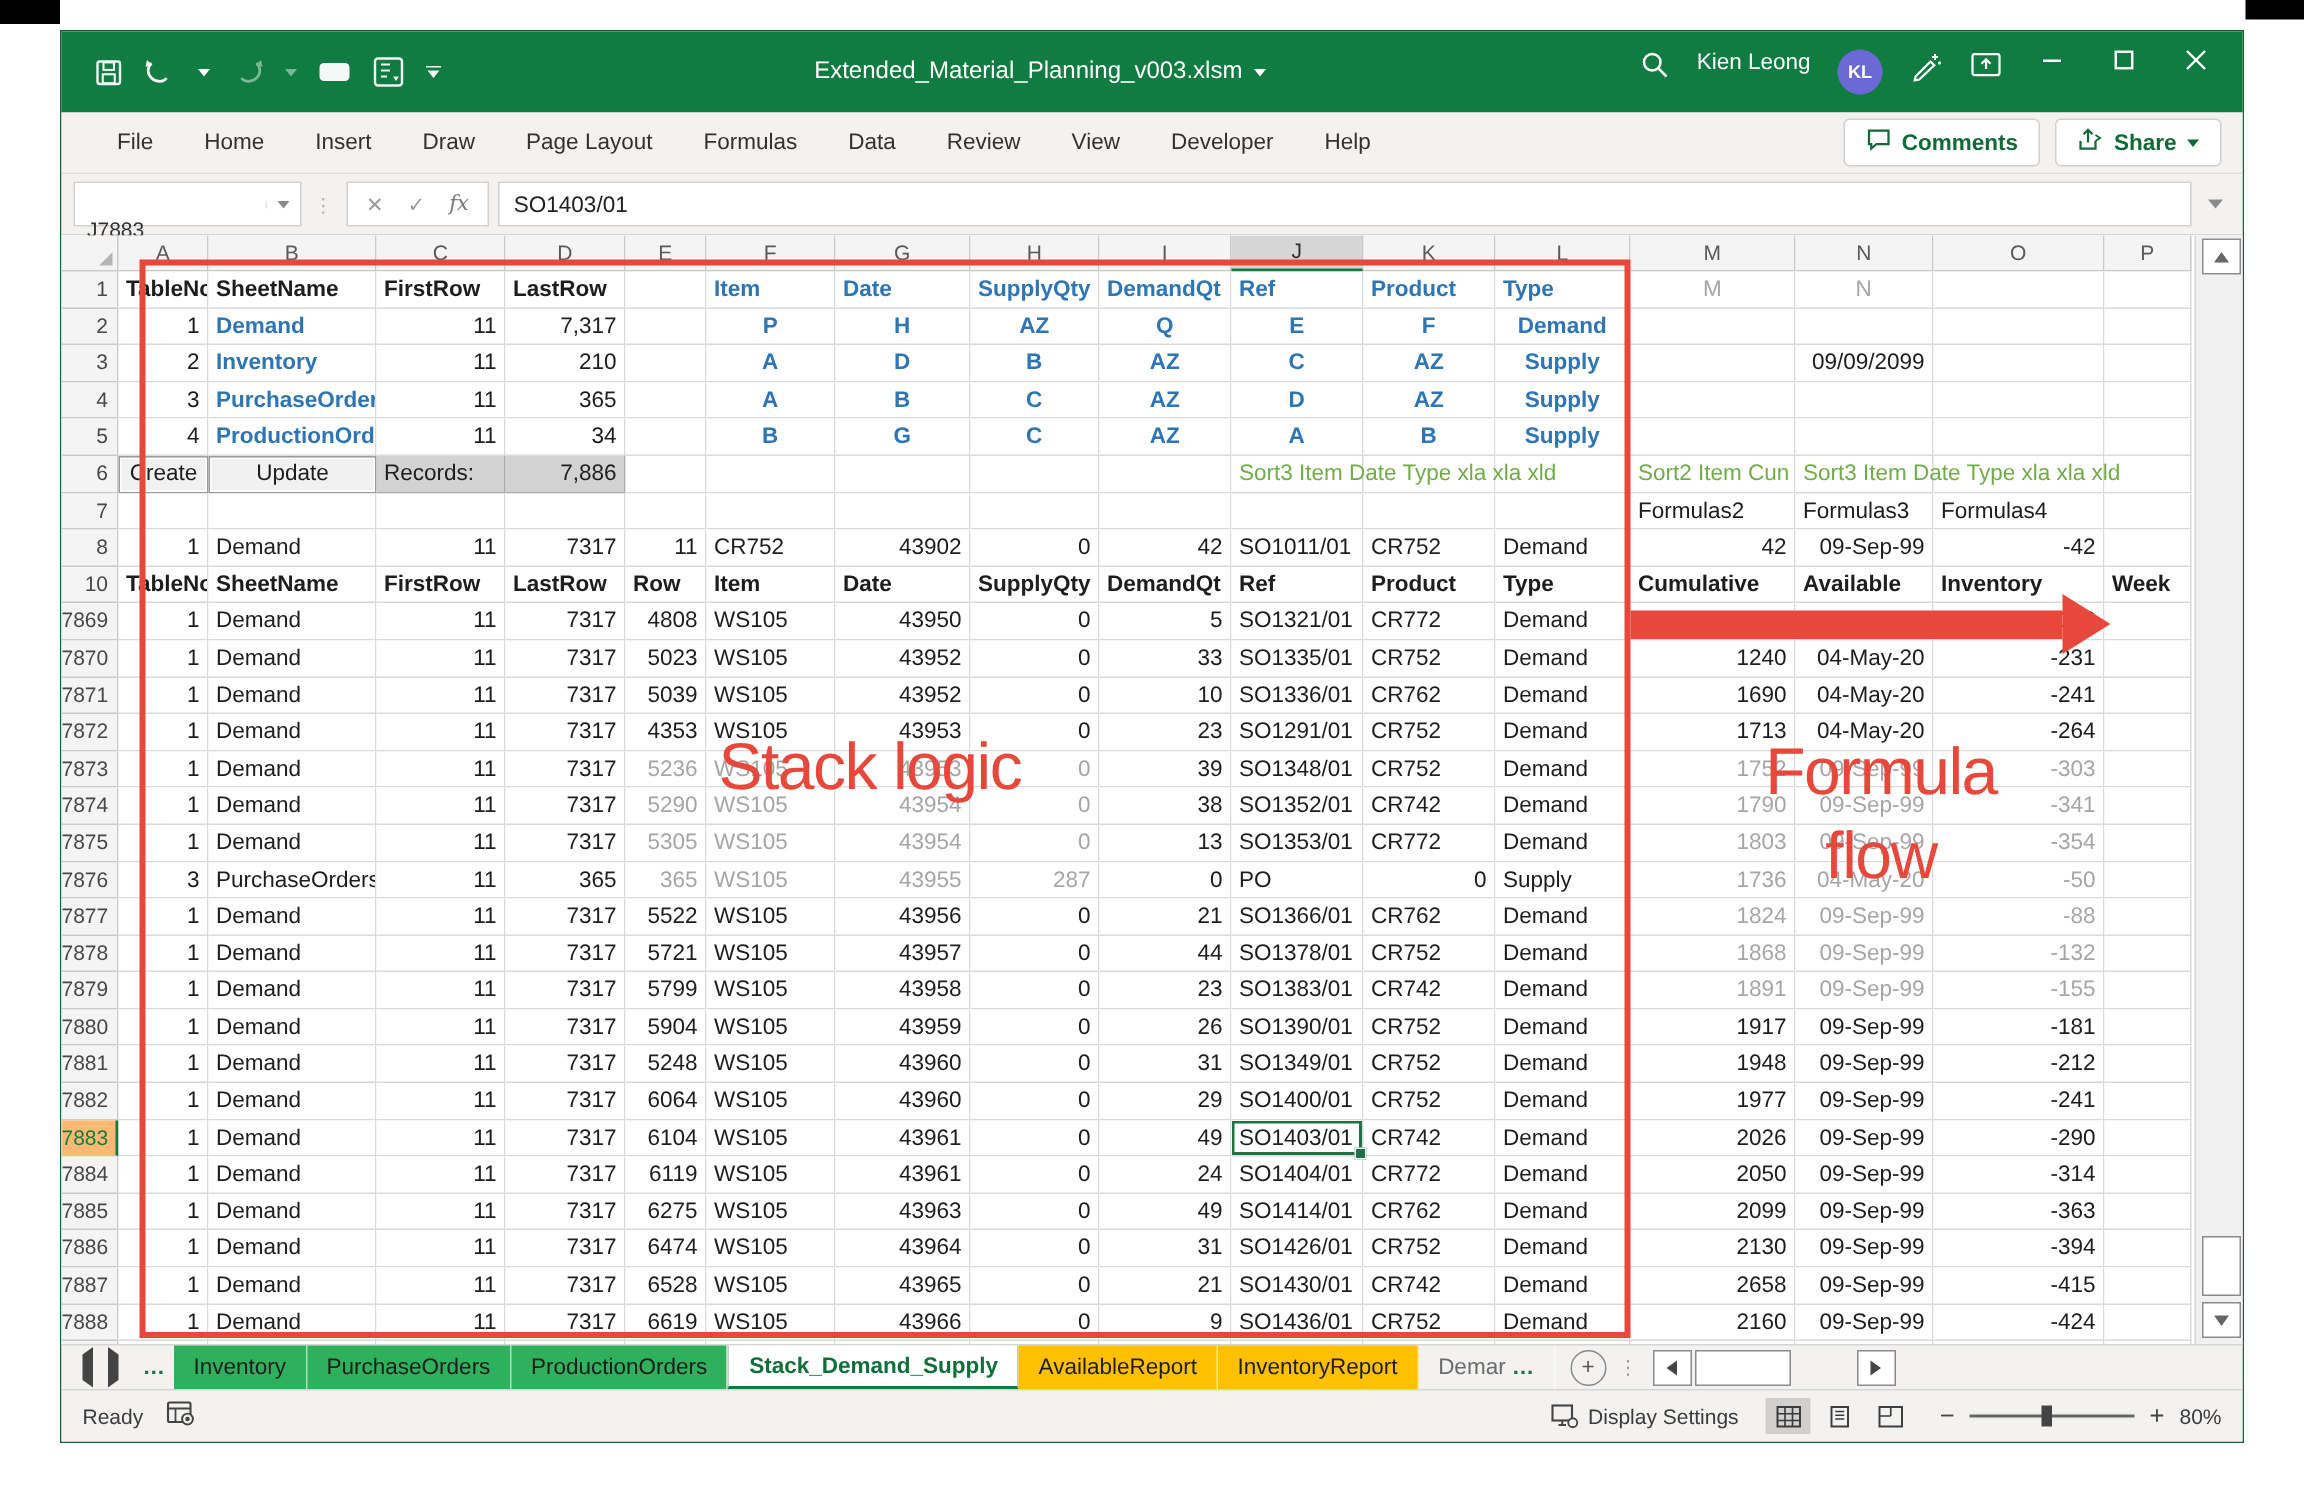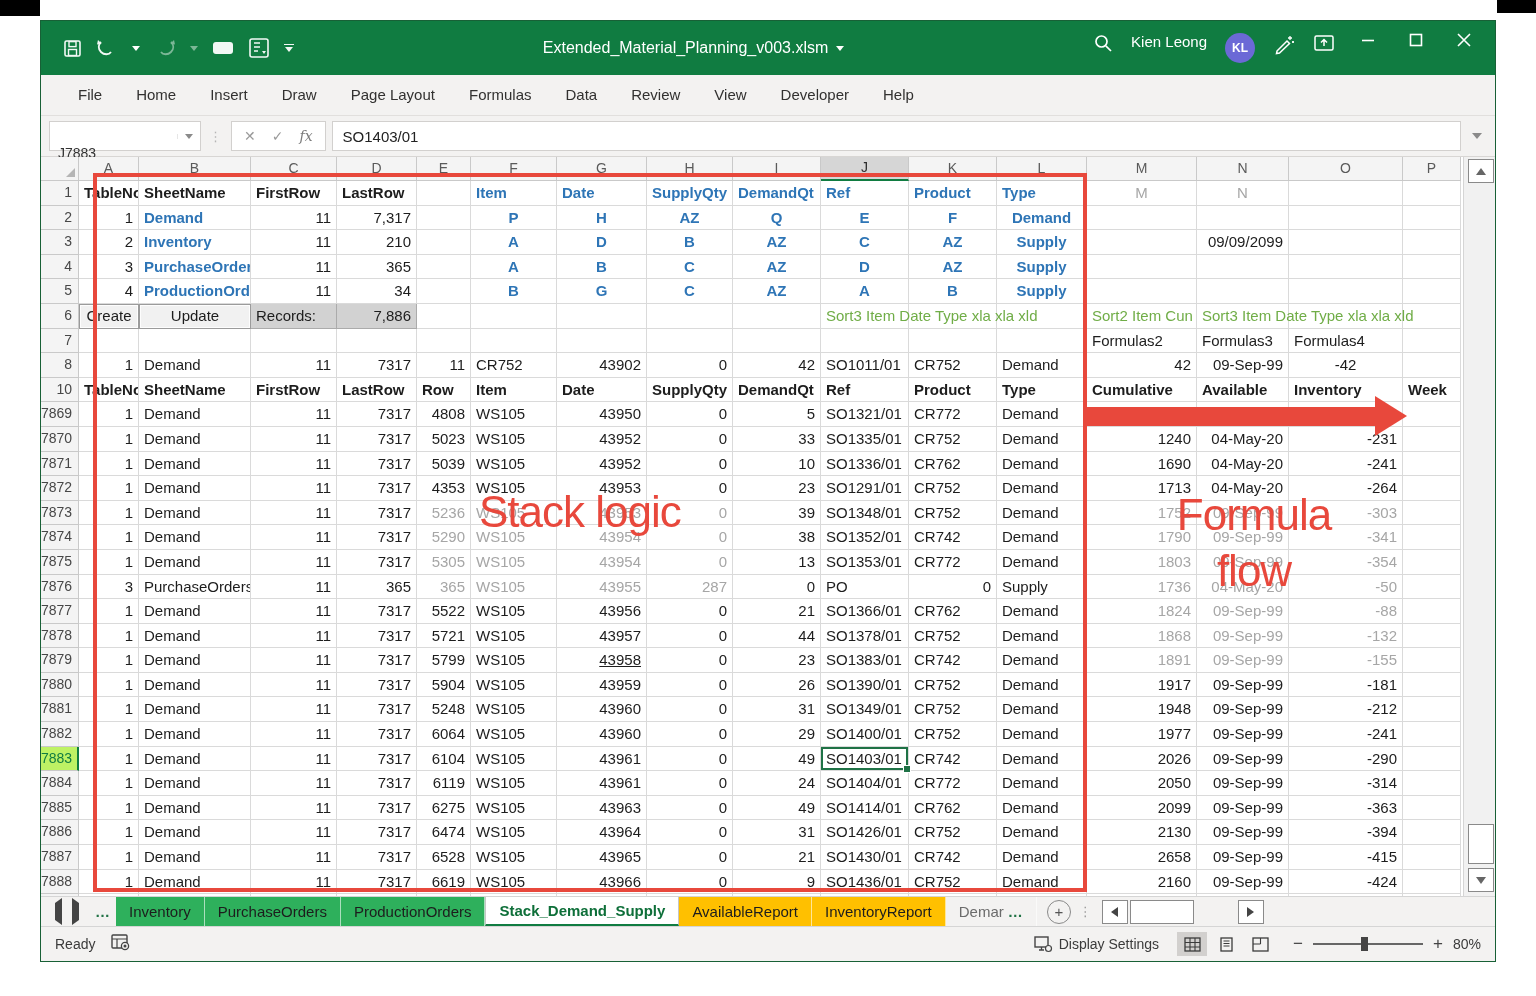--- a/index.html
+++ b/index.html
@@ -45,21 +45,21 @@
   .ghead{height:24px;}
   .cell{box-sizing:border-box;border-right:1px solid #DADADA;border-bottom:1px solid #DADADA;font-size:15px;color:#1d1d1d;
     padding:0 5px;line-height:23.5px;overflow:hidden;white-space:nowrap;flex:none;background:#fff;}
   .colhdr,.rowhdr,.corner{box-sizing:border-box;background:#F4F4F4;border-right:1px solid #C9C9C9;border-bottom:1px solid #C9C9C9;
     color:#5a5a5a;font-size:14px;text-align:center;line-height:23px;flex:none;}
   .rowhdr{text-align:right;padding-right:6px;color:#474747;line-height:23.5px;}
   .corner{position:relative;}
   .corner::after{content:'';position:absolute;right:3px;bottom:3px;width:0;height:0;
     border-left:9px solid transparent;border-bottom:9px solid #B5B5B5;}
   .colsel{background:#D6D6D6;border-bottom:2px solid #107C41;color:#2d2d2d;line-height:21px;}
-  .rowsel{background:#bef264;color:#107C41;border-right:2px solid #107C41;}
+  .rowsel{background:#fdba74;color:#107C41;border-right:2px solid #107C41;}
   
   .r{text-align:right;}.c{text-align:center;}.b{font-weight:bold;}
   .bl{color:#2E75B6;}.g{color:#A6A6A6;}.gn{color:#70AD47;}
   .f{background:#D2D2D2;border-right-color:#ABABAB;border-bottom-color:#ABABAB;}
   .nw{white-space:nowrap;}
   .ov{overflow:visible;position:relative;z-index:2;}
   .btn{background:#F1F1F1;border:1px solid #9B9B9B;box-shadow:inset 0 0 0 1px #FDFDFD;line-height:21px;}
   .sel{box-shadow:inset 0 0 0 2px #1F7246;position:relative;overflow:visible;}
   .sel::after{content:'';position:absolute;right:-3px;bottom:-3px;width:6px;height:6px;background:#1F7246;border:1px solid #fff;z-index:4;}
   
@@ -207,20 +207,41 @@
         <div class="rtab">Insert</div>
         <div class="rtab">Draw</div>
         <div class="rtab">Page Layout</div>
         <div class="rtab">Formulas</div>
         <div class="rtab">Data</div>
         <div class="rtab">Review</div>
         <div class="rtab">View</div>
         <div class="rtab">Developer</div>
         <div class="rtab">Help</div>
       </div>
+    <div class="ribbon-right">
+      <div class="pillbtn">
+        <span>
+          <svg width="17" height="16" viewBox="0 0 17 16">
+              <path d="M2 2 h13 v9 h-8 l-3.5 3 v-3 H2 Z" fill="none" stroke="#0F6A38" stroke-width="1.5"></path>
+            </svg>
+        </span>
+        <span>Comments</span>
+      </div>
+      <div class="pillbtn">
+        <span>
+          <svg width="17" height="16" viewBox="0 0 17 16">
+              <path d="M2 9 v5 h10 v-5" fill="none" stroke="#0F6A38" stroke-width="1.5"></path>
+              <path d="M7 10 L7 2 M4 4.5 L7 1.5 L10 4.5" stroke="#0F6A38" stroke-width="1.5" fill="none"></path>
+              <path d="M12 5 l3 2 l-3 2" fill="none" stroke="#0F6A38" stroke-width="1.3"></path>
+            </svg>
+        </span>
+        <span>Share</span>
+        <span class="chev" style="border-top-color:#0F6A38;"></span>
+      </div>
+    </div>
   </div>
 
   <div class="formularow">
     <div class="namebox">
       <span class="nb-text">J7883</span>
       <span class="nb-drop">
           <span class="tri"></span>
         </span>
     </div>
     <span class="fb-dots">⋮</span>
@@ -398,21 +419,21 @@
           <div class="cell r" style="width: 54px;">11</div>
           <div class="cell" style="width: 86px;">CR752</div>
           <div class="cell r" style="width: 90px;">43902</div>
           <div class="cell r" style="width: 86px;">0</div>
           <div class="cell r" style="width: 88px;">42</div>
           <div class="cell" style="width: 88px;">SO1011/01</div>
           <div class="cell" style="width: 88px;">CR752</div>
           <div class="cell" style="width: 90px;">Demand</div>
           <div class="cell r" style="width: 110px;">42</div>
           <div class="cell r" style="width: 92px;">09-Sep-99</div>
-          <div class="cell r" style="width: 114px; text-align: center;">-42</div>
+          <div class="cell r" style="width: 114px;">-42</div>
           <div class="cell" style="width: 58px;"></div>
         </div>
         <div class="grow">
           <div class="rowhdr" style="width: 38px;">10</div>
           <div class="cell b" style="width: 60px;">TableNo</div>
           <div class="cell b" style="width: 112px;">SheetName</div>
           <div class="cell b" style="width: 86px;">FirstRow</div>
           <div class="cell b" style="width: 80px;">LastRow</div>
           <div class="cell b" style="width: 54px;">Row</div>
           <div class="cell b" style="width: 86px;">Item</div>
@@ -618,21 +639,21 @@
           <div class="cell" style="width: 58px;"></div>
         </div>
         <div class="grow">
           <div class="rowhdr" style="width: 38px;">7879</div>
           <div class="cell r" style="width: 60px;">1</div>
           <div class="cell" style="width: 112px;">Demand</div>
           <div class="cell r" style="width: 86px;">11</div>
           <div class="cell r" style="width: 80px;">7317</div>
           <div class="cell r" style="width: 54px;">5799</div>
           <div class="cell" style="width: 86px;">WS105</div>
-          <div class="cell r" style="width: 90px; text-decoration: underline;">43958</div>
+          <div class="cell r" style="width: 90px;">43958</div>
           <div class="cell r" style="width: 86px;">0</div>
           <div class="cell r" style="width: 88px;">23</div>
           <div class="cell" style="width: 88px;">SO1383/01</div>
           <div class="cell" style="width: 88px;">CR742</div>
           <div class="cell" style="width: 90px;">Demand</div>
           <div class="cell r g" style="width: 110px;">1891</div>
           <div class="cell r g" style="width: 92px;">09-Sep-99</div>
           <div class="cell r g" style="width: 114px;">-155</div>
           <div class="cell" style="width: 58px;"></div>
         </div>

